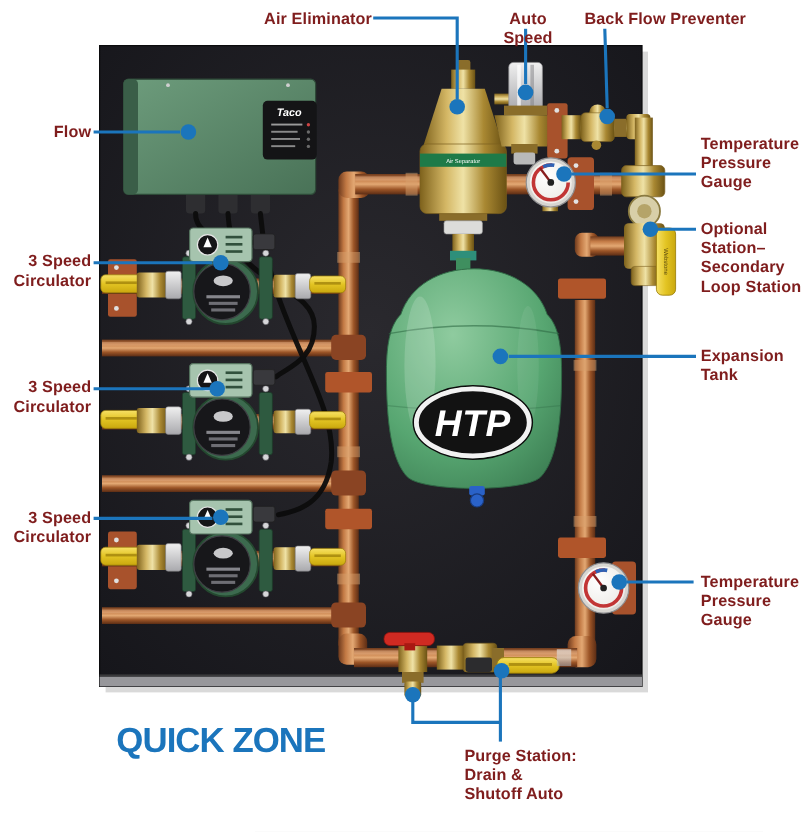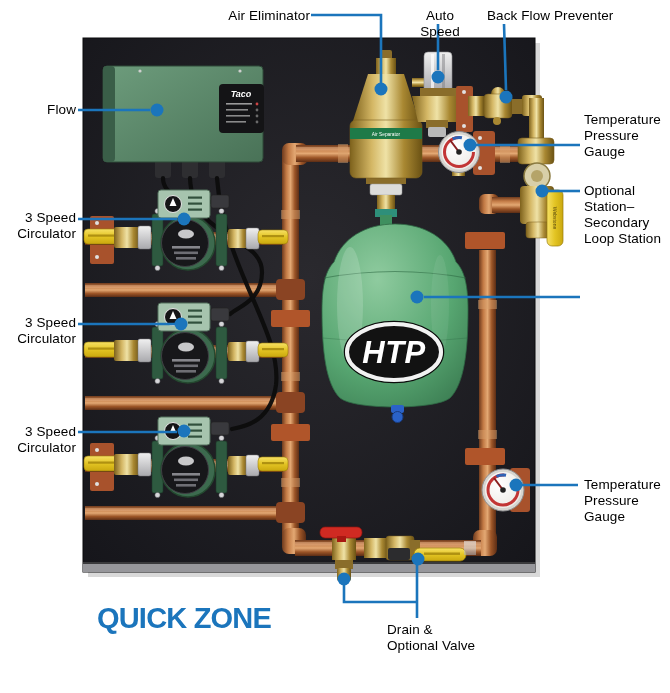--- a/index.html
+++ b/index.html
@@ -1,20 +1,20 @@
 <!DOCTYPE html>
 <html><head>
 <meta charset="utf-8">
 <style>
   html,body{margin:0;padding:0;background:#fff;}
   .stage{position:relative;width:670px;height:693px;background:#fff;overflow:hidden;
          font-family:"Liberation Sans",sans-serif;}
   .stage svg{position:absolute;left:0;top:0;}
   svg text{font-family:"Liberation Sans",sans-serif;}
-  .lbl{position:absolute;font-size:13.5px;font-weight:400;color:#000000;line-height:16px;letter-spacing:.1px;}
+  .lbl{position:absolute;font-size:13.5px;font-weight:700;color:#7f1d1d;line-height:16px;letter-spacing:.1px;}
   .title{position:absolute;left:34px;top:601px;width:300px;text-align:center;
          font-size:29px;line-height:34px;font-weight:700;letter-spacing:-.8px;color:#1b75bc;}
 </style>
 </head>
 <body>
 
 <div class="stage">
 
 <svg width="670" height="693" viewBox="0 0 670 693">
   <defs>
@@ -369,27 +369,32 @@
   <div>Temperature</div>
   <div>Pressure</div>
   <div>Gauge</div>
 </div>
 <div class="lbl" style="left:584px;top:183px;width:86px">
   <div>Optional</div>
   <div>Station–</div>
   <div>Secondary</div>
   <div>Loop Station</div>
 </div>
+<div class="lbl" style="left:584px;top:289px;width:86px">
+  <div>Expansion</div>
+  <div>Tank</div>
+</div>
 <div class="lbl" style="left:584px;top:477px;width:86px">
   <div>Temperature</div>
   <div>Pressure</div>
   <div>Gauge</div>
 </div>
 <div class="lbl" style="left:387px;top:622px;width:130px">
+  <div>Purge Station:</div>
   <div>Drain &amp;</div>
-  <div>Optional Valve</div>
+  <div>Shutoff Auto</div>
 </div>
 
 <div class="title">
   <div>QUICK ZONE</div>
 </div>
 
 </div>
 
 </body></html>

